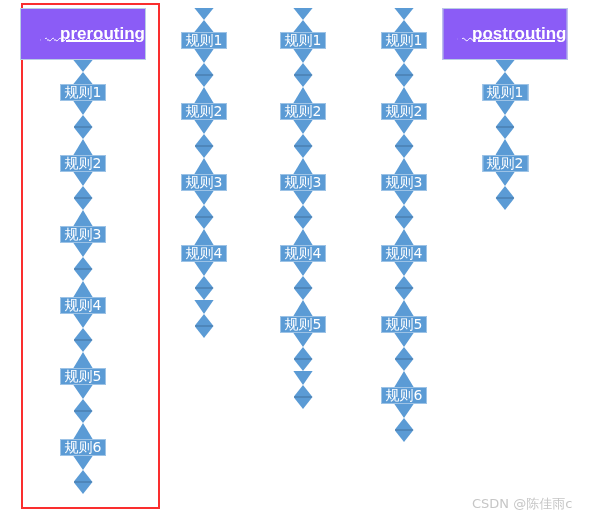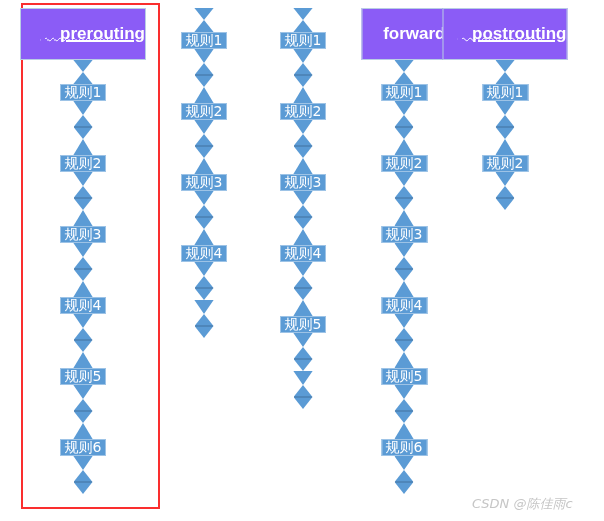--- a/index.html
+++ b/index.html
@@ -39,21 +39,21 @@
     clip-path:polygon(2% 0,98% 0,50% 100%);flex:0 0 auto;}
   .tri-up{width:20px;height:16px;background:#5b9bd5;
     clip-path:polygon(50% 0,98% 100%,2% 100%);flex:0 0 auto;}
   .tri-down.sm{height:12px;}
   .tri-up.sm{height:12px;}
   .diamond{width:19px;height:24px;flex:0 0 auto;
     background:linear-gradient(to bottom,#5b9bd5 0 45%,#4e86ba 45% 55%,#5b9bd5 55% 100%);
     clip-path:polygon(50% 0,100% 50%,50% 100%,0 50%);}
   .watermark{
     position:absolute;left:472px;top:495px;color:#c6c6c6;font-size:13px;
-    font-family:"DejaVu Sans", sans-serif;white-space:nowrap;font-style:italic;
+    font-family:"DejaVu Sans", sans-serif;white-space:nowrap;
   }
 </style>
 </head>
 <body>
 
 <div class="canvas">
 
   <div class="highlight-rect"></div>
 
   <div class="col" style="left:83px">
@@ -130,23 +130,20 @@
     <div class="diamond"></div>
     <div class="tri-up"></div>
     <div class="rule">规则5</div>
     <div class="tri-down"></div>
     <div class="diamond"></div>
     <div class="tri-down"></div>
     <div class="diamond"></div>
   </div>
 
   <div class="col" style="left:404px">
-    <div class="hdr" style="width:85px">
-      <span class="hdr-label">forward</span>
-    </div>
     <div class="tri-down sm"></div>
     <div class="tri-up sm"></div>
     <div class="rule">规则1</div>
     <div class="tri-down"></div>
     <div class="diamond"></div>
     <div class="tri-up"></div>
     <div class="rule">规则2</div>
     <div class="tri-down"></div>
     <div class="diamond"></div>
     <div class="tri-up"></div>

